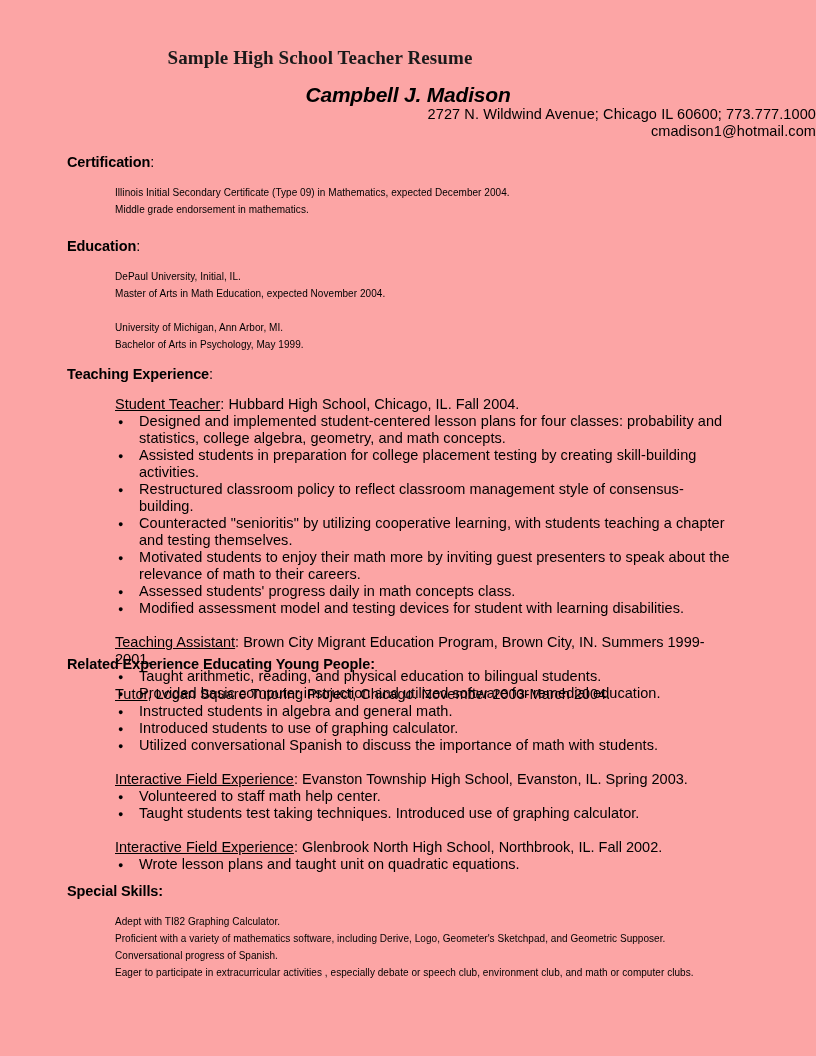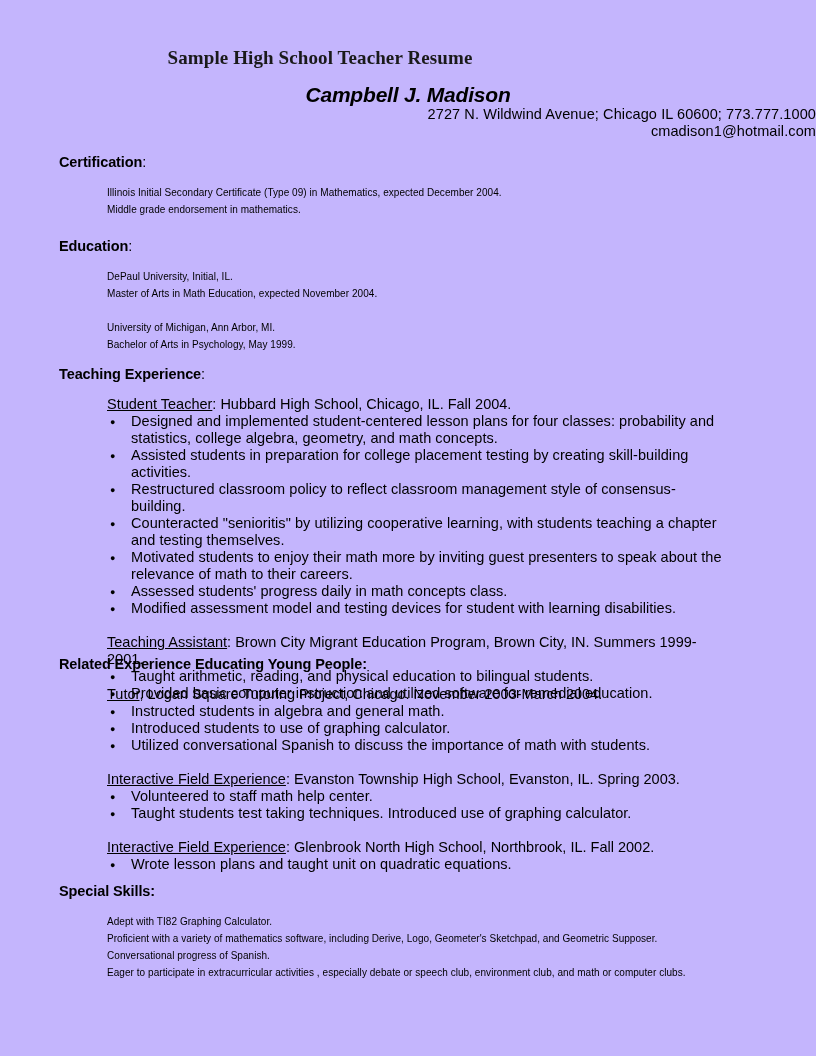--- a/index.html
+++ b/index.html
@@ -4,21 +4,21 @@
 <style>
   html, body {
     margin: 0;
     padding: 0;
     background: #ffffff;
   }
   .page {
     position: relative;
     width: 816px;
     height: 1056px;
-    background: #c4b5fd;
+    background: #fca5a5;
     overflow: hidden;
     font-family: "Liberation Sans Narrow", "Liberation Sans", sans-serif;
     color: #000000;
     -webkit-font-smoothing: none;
   }
 
   
   .doc-title {
     position: absolute;
     left: 0;
@@ -50,21 +50,21 @@
     text-align: right;
     font-size: 14.5px;
     letter-spacing: 0.1px;
   }
   .cand-address { top: 106px; }
   .cand-email  { top: 123px; }
 
   
   .section {
     position: absolute;
-    left: 59px;
+    left: 67px;
     width: 700px;
   }
   .sec-heading {
     font-weight: bold;
     font-size: 14.5px;
     letter-spacing: -0.1px;
     white-space: nowrap;
     margin: 0;
   }
   .sec-heading .colon-light {

